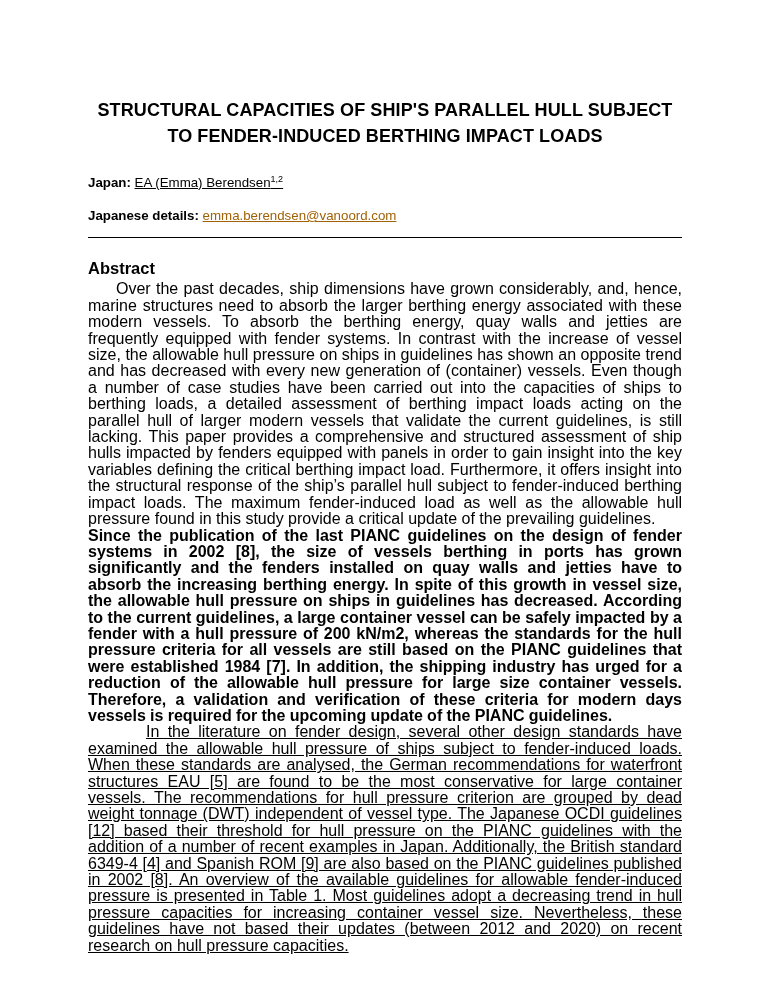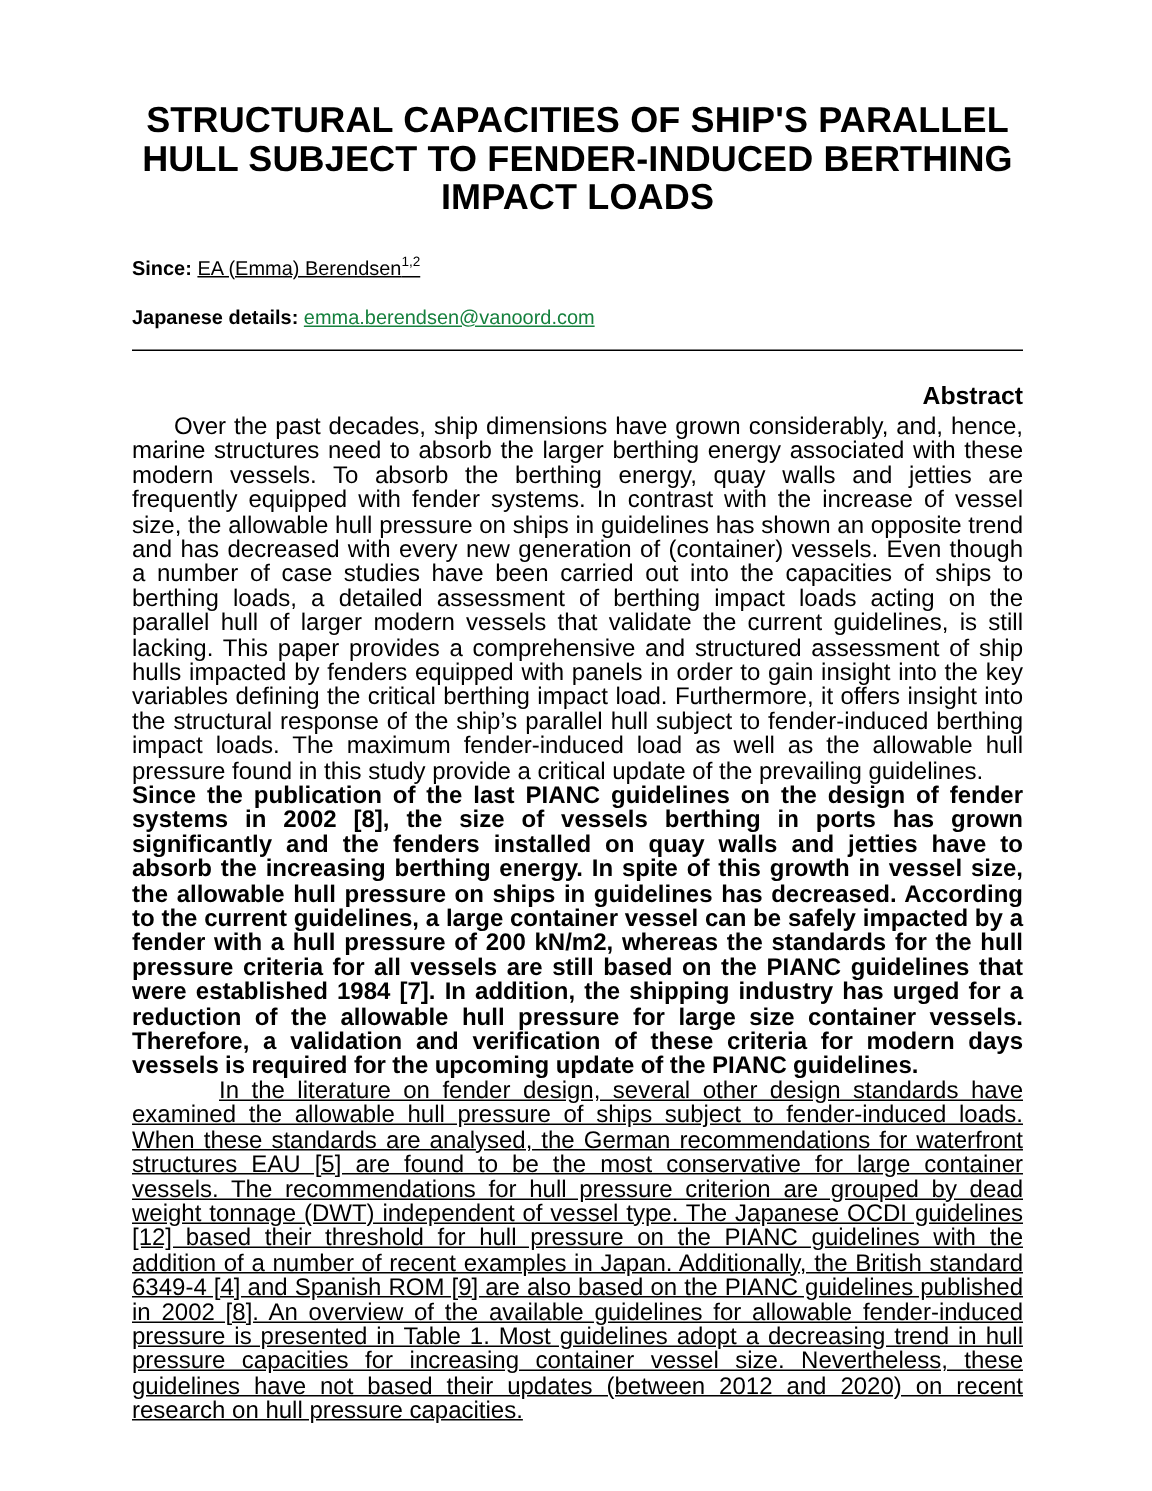--- a/index.html
+++ b/index.html
@@ -27,22 +27,22 @@
   .content {
     position: absolute;
     left: 88px;
     top: 0;
     width: 594px;
   }
 
   
   .doc-title {
     margin: 0;
-    padding-top: 68px;
-    font-size: 24px;
+    padding-top: 98px;
+    font-size: 18px;
     font-weight: bold;
     line-height: 25.5px;
     text-align: center;
     letter-spacing: 0.1px;
   }
 
   
   .meta-block {
     margin-top: 26px;
   }
@@ -60,21 +60,21 @@
   }
   .author-name {
     text-decoration: underline;
   }
   sup {
     font-size: 0.68em;
     vertical-align: super;
     line-height: 0;
   }
   .email-link {
-    color: #15803d;
+    color: #a16207;
     text-decoration: underline;
   }
 
   
   .divider {
     border: none;
     border-top: 1.6px solid #000000;
     margin: 13px 0 5px 0;
     width: 100%;
   }
@@ -88,21 +88,20 @@
   .keywords-label {
     font-weight: bold;
   }
 
   
   .section-heading {
     font-size: 16.5px;
     font-weight: bold;
     margin: 20px 0 3px 0;
     line-height: 20px;
-    text-align: right;
   }
   .section-heading .num {
     display: inline-block;
     min-width: 22px;
   }
 
   
   .body-par {
     font-size: 16px;
     line-height: 16.4px;
@@ -126,21 +125,21 @@
 <body>
 
 <div class="page">
   <div class="content">
 
     <h1 class="doc-title">STRUCTURAL CAPACITIES OF SHIP'S PARALLEL HULL SUBJECT TO FENDER-INDUCED BERTHING IMPACT LOADS</h1>
 
     <div class="meta-block">
 
       <div class="meta-line">
-        <span class="meta-label">Since:</span>
+        <span class="meta-label">Japan:</span>
         <span class="author-name"><span>EA (Emma) Berendsen</span><sup>1,2</sup></span>
       </div>
 
 
       <div class="meta-line">
         <span class="meta-label">Japanese details:</span>
         <a class="email-link" href="#">emma.berendsen@vanoord.com</a>
       </div>
 
     </div>

